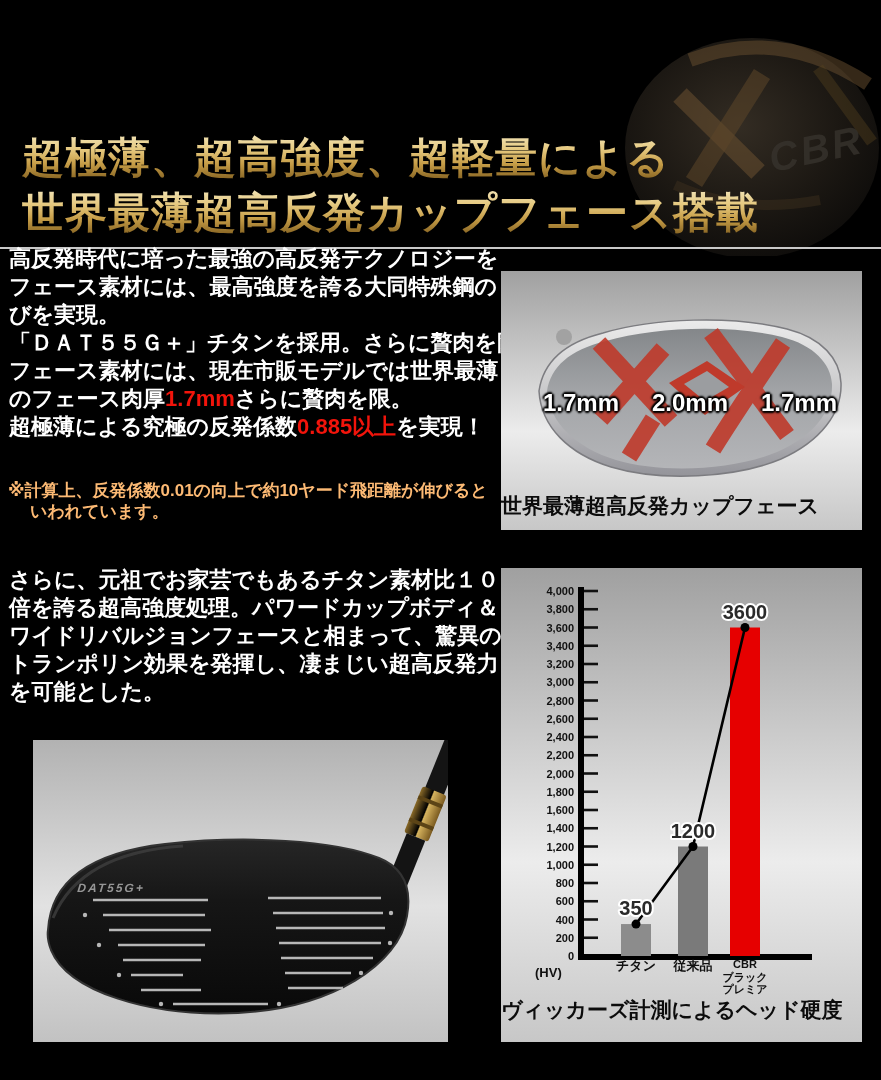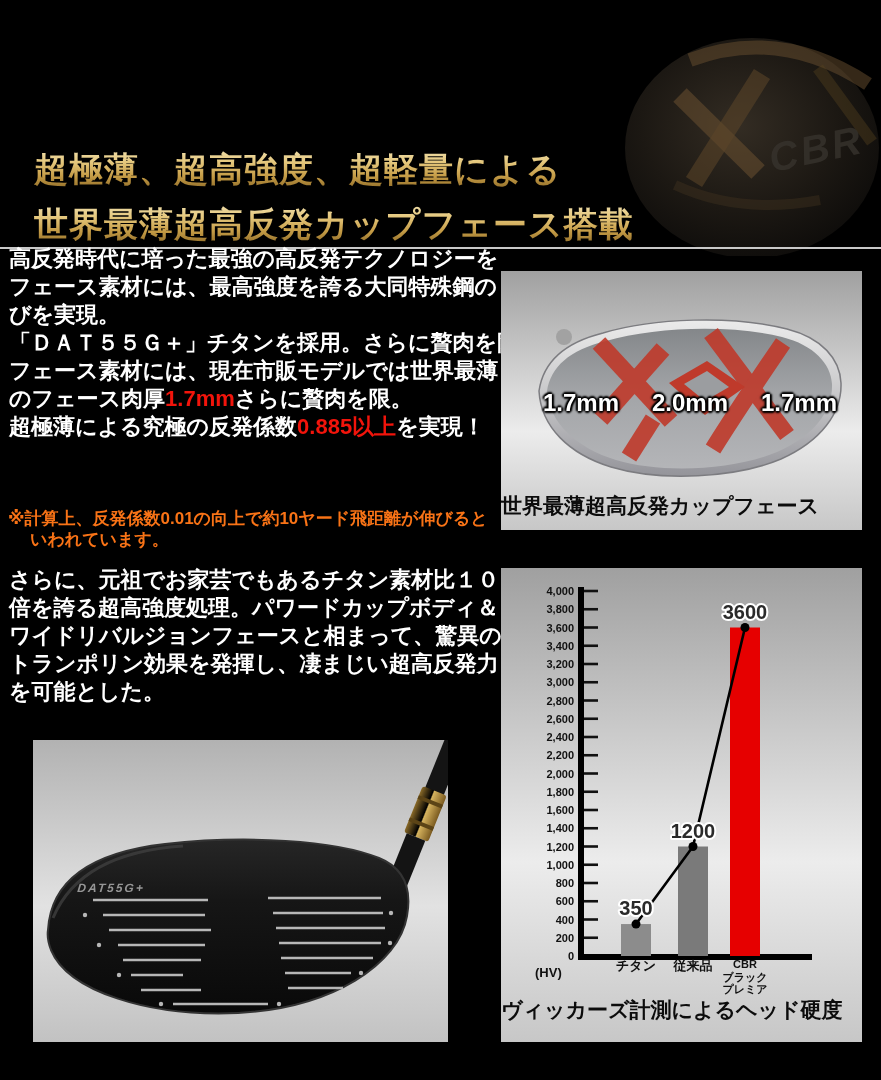--- a/index.html
+++ b/index.html
@@ -5,37 +5,37 @@
   html,body{margin:0;padding:0}
   body{
     width:881px;height:1080px;position:relative;overflow:hidden;
     background:#000;
     font-family:"Liberation Sans","DejaVu Sans",sans-serif;
   }
   
   .crown-img{position:absolute;left:620px;top:0;width:261px;height:256px;z-index:1}
   
   .headline{
-    position:absolute;left:18px;top:126px;margin:16px;z-index:3;
+    position:absolute;left:18px;top:126px;margin:4px;z-index:3;
     font-family:Liberation Sans, sans-serif;
-    font-weight:700;font-size:34px;line-height:55px;
+    font-weight:700;font-size:42px;line-height:55px;
   }
   .hl{
     display:block;white-space:nowrap;letter-spacing:1px;
     background:linear-gradient(180deg,#f2e5ba 6%,#e5c87e 36%,#c59c46 62%,#7e5c1e 94%);
     -webkit-background-clip:text;background-clip:text;color:transparent;
   }
   .divider{position:absolute;left:0;top:247px;width:881px;height:2px;background:#c9c9c9;z-index:2}
   
   .para{position:absolute;left:9px;z-index:2;color:#fff;font-weight:700;
         font-size:22px;line-height:28px;white-space:nowrap}
   .para1{top:245px}
   .para2{top:566px}
   .red{color:#f2140b}
-  .note{position:absolute;left:8px;top:508px;z-index:2;color:#f97316;font-weight:700;
+  .note{position:absolute;left:8px;top:480px;z-index:2;color:#fdba74;font-weight:700;
         font-size:17px;line-height:21px;white-space:nowrap}
   .indent{padding-left:22px}
   
   .panel{position:absolute;z-index:2;background:linear-gradient(180deg,#a0a0a0 0%,#ececec 62%,#c7c7c7 100%)}
   .panel-cupface{left:501px;top:271px;width:361px;height:259px}
   .panel-chart{left:501px;top:568px;width:361px;height:474px}
   .panel-face{left:33px;top:740px;width:415px;height:302px;overflow:hidden;
               background:linear-gradient(180deg,#b2b2b2 0%,#e2e2e2 55%,#c2c2c2 100%)}
   .mm-label{position:absolute;top:118px;font-size:24px;font-weight:700;color:#fff;white-space:nowrap;
     text-shadow:-2px 0 2px #000,2px 0 2px #000,0 -2px 2px #000,0 2px 2px #000,-1px -1px 2px #000,1px 1px 2px #000}

